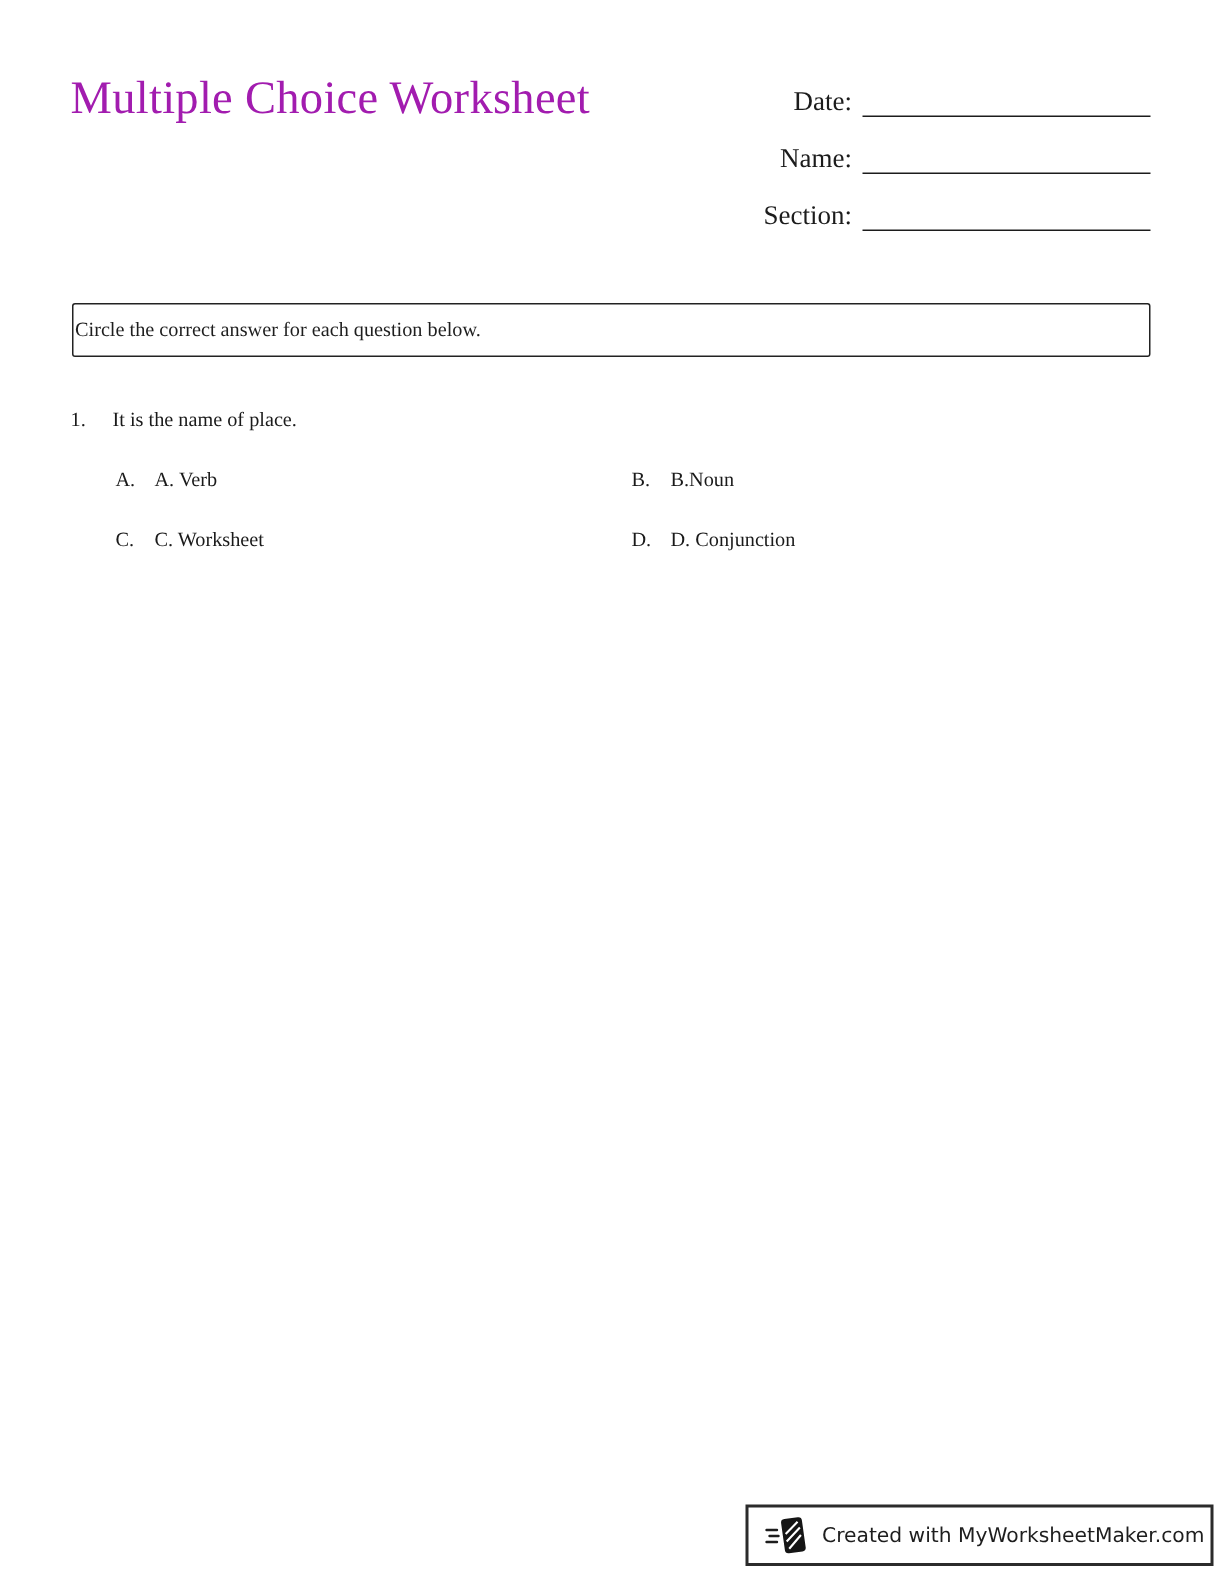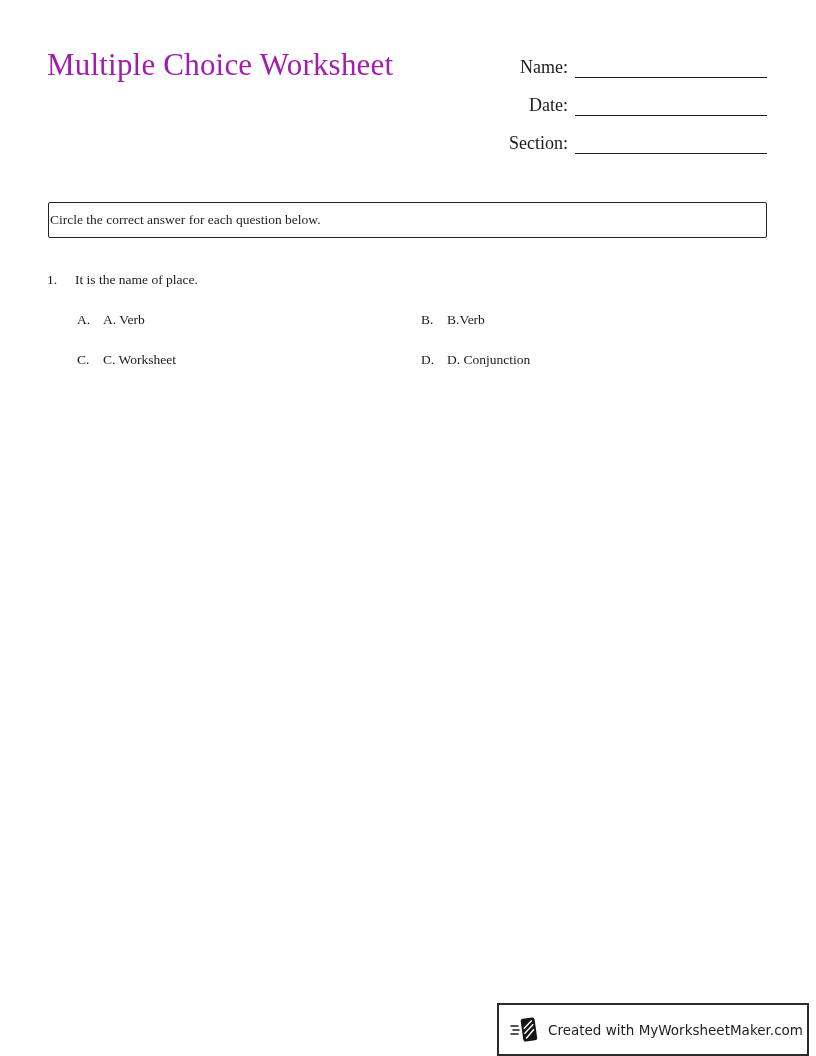--- a/index.html
+++ b/index.html
@@ -82,21 +82,21 @@
     font-size: 13.5px;
     line-height: 17px;
     cursor: default;
   }
   .option:nth-child(odd) { padding-left: 30px; }
   .opt-letter { width: 26px; flex: 0 0 26px; }
   .opt-text { white-space: nowrap; text-align: right; }
   .credit-box {
     position: absolute;
     left: 497px; top: 1003px;
-    width: 312px; height: 53px;
+    width: 312px; height: 41px;
     border: 2px solid #2b2b2b;
     background: #ffffff;
     display: flex;
     align-items: center;
     padding: 0 10px 0 11px;
   }
   .logo { display: inline-flex; flex: 0 0 auto; }
   .logo svg { display: block; }
   .credit-text {
     margin-left: 8px;
@@ -108,25 +108,25 @@
 </style>
 </head>
 <body>
 
 <div class="page">
 
   <h1 class="title">Multiple Choice Worksheet</h1>
 
   <div class="meta">
     <div class="meta-row">
-      <span class="meta-label">Name:</span>
+      <span class="meta-label">Date:</span>
       <span class="meta-line"></span>
     </div>
     <div class="meta-row">
-      <span class="meta-label">Date:</span>
+      <span class="meta-label">Name:</span>
       <span class="meta-line"></span>
     </div>
     <div class="meta-row">
       <span class="meta-label">Section:</span>
       <span class="meta-line"></span>
     </div>
   </div>
 
   <div class="instruction-box">
     <span>Circle the correct answer for each question below.</span>
@@ -137,21 +137,21 @@
       <span class="q-num">1.</span>
       <span class="q-text">It is the name of place.</span>
     </div>
     <div class="options">
       <div class="option">
         <span class="opt-letter">A.</span>
         <span class="opt-text">A. Verb</span>
       </div>
       <div class="option">
         <span class="opt-letter">B.</span>
-        <span class="opt-text">B.Verb</span>
+        <span class="opt-text">B.Noun</span>
       </div>
       <div class="option">
         <span class="opt-letter">C.</span>
         <span class="opt-text">C. Worksheet</span>
       </div>
       <div class="option">
         <span class="opt-letter">D.</span>
         <span class="opt-text">D. Conjunction</span>
       </div>
     </div>

